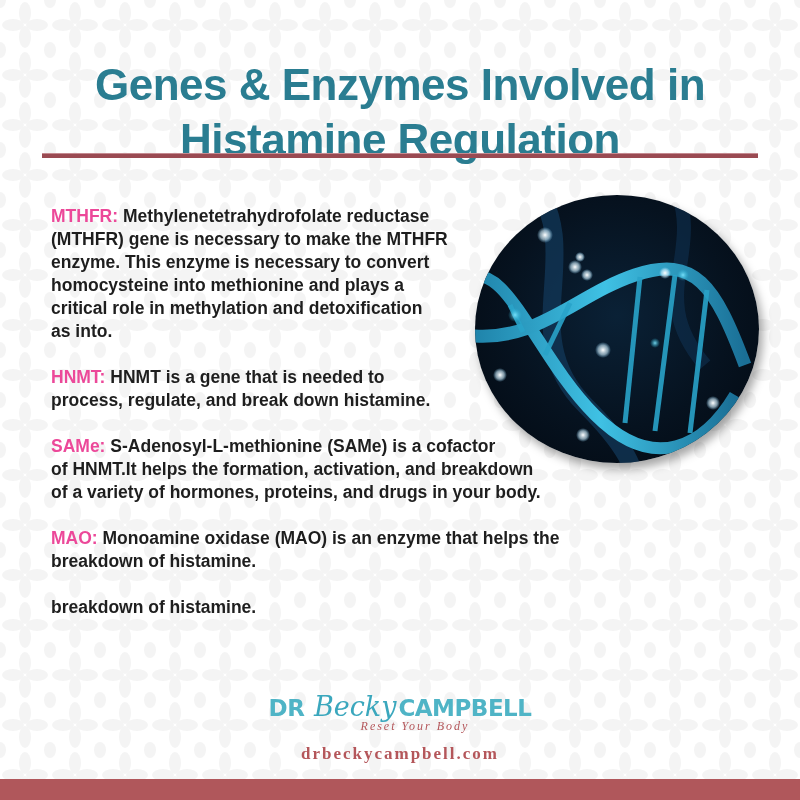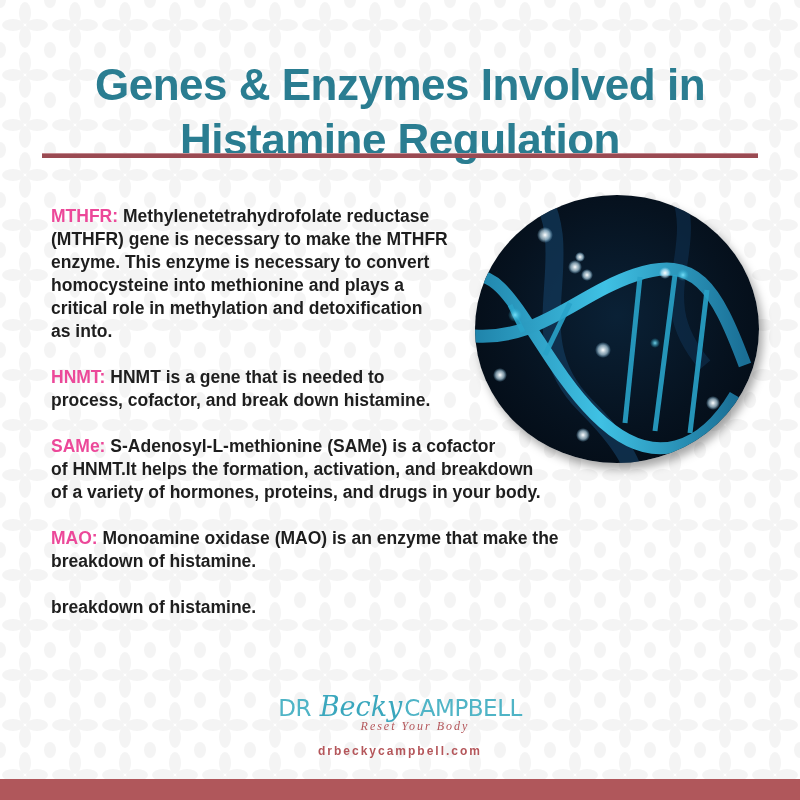--- a/index.html
+++ b/index.html
@@ -33,29 +33,29 @@
     position: absolute; left: 475px; top: 195px; width: 284px; height: 268px;
     border-radius: 50%; overflow: hidden; z-index: 2;
     background: radial-gradient(circle at 50% 45%, #0a2136 0%, #06121f 55%, #020810 100%);
     box-shadow: 4px 6px 10px rgba(0,0,0,0.35);
   }
   .dna-circle svg { display: block; }
   .logo {
     position: absolute; left: 0; top: 692px; width: 800px; text-align: center; z-index: 2;
   }
   .logo-main { color: #4fb4c6; font-size: 25px; line-height: 30px; white-space: nowrap; }
-  .logo-dr, .logo-campbell { font-family: "DejaVu Sans", sans-serif; font-weight: normal; letter-spacing: -0.5px; font-size: 23px; }
+  .logo-dr, .logo-campbell { font-family: "DejaVu Sans", sans-serif; font-weight: bold; letter-spacing: -0.5px; font-size: 23px; }
   .logo-becky { font-family: "DejaVu Serif", serif; font-style: italic; font-size: 27px; color: #3aa7bd; margin: 0 2px; }
   .logo-tagline {
     font-family: "Liberation Serif", serif; font-style: italic; font-size: 12px; letter-spacing: 2px;
     color: #b4565a; margin-top: -4px; margin-left: 30px;
   }
   .website {
     position: absolute; left: 0; top: 744px; width: 800px; text-align: center; z-index: 2;
-    color: #b4565a; font-weight: bold; font-size: 12px; letter-spacing: 2px;
+    color: #b4565a; font-weight: bold; font-size: 17px; letter-spacing: 2px; font-family: Liberation Serif, serif;
   }
   .bottom-bar {
     position: absolute; left: 0; top: 779px; width: 800px; height: 21px;
     background: #b0575b; z-index: 2;
   }
 </style>
 </head>
 <body>
 
 <svg class="bg-pattern" width="800" height="800" xmlns="http://www.w3.org/2000/svg">
@@ -87,29 +87,29 @@
   <div class="entry">
     <span class="line"><span class="label">MTHFR:</span><span> Methylenetetrahydrofolate reductase</span></span>
     <span class="line">(MTHFR) gene is necessary to make the MTHFR</span>
     <span class="line">enzyme. This enzyme is necessary to convert</span>
     <span class="line">homocysteine into methionine and plays a</span>
     <span class="line">critical role in methylation and detoxification</span>
     <span class="line">as into.</span>
   </div>
   <div class="entry">
     <span class="line"><span class="label">HNMT:</span><span> HNMT is a gene that is needed to</span></span>
-    <span class="line">process, cofactor, and break down histamine.</span>
+    <span class="line">process, regulate, and break down histamine.</span>
   </div>
   <div class="entry">
     <span class="line"><span class="label">SAMe:</span><span> S-Adenosyl-L-methionine (SAMe) is a cofactor</span></span>
     <span class="line">of HNMT.It helps the formation, activation, and breakdown</span>
     <span class="line">of a variety of hormones, proteins, and drugs in your body.</span>
   </div>
   <div class="entry">
-    <span class="line"><span class="label">MAO:</span><span> Monoamine oxidase (MAO) is an enzyme that make the</span></span>
+    <span class="line"><span class="label">MAO:</span><span> Monoamine oxidase (MAO) is an enzyme that helps the</span></span>
     <span class="line">breakdown of histamine.</span>
   </div>
   <div class="entry">
     <span class="line">breakdown of histamine.</span>
   </div>
 </div>
 
 <div class="dna-circle">
   <svg width="284" height="268" viewBox="0 0 284 268" xmlns="http://www.w3.org/2000/svg">
     <defs>

